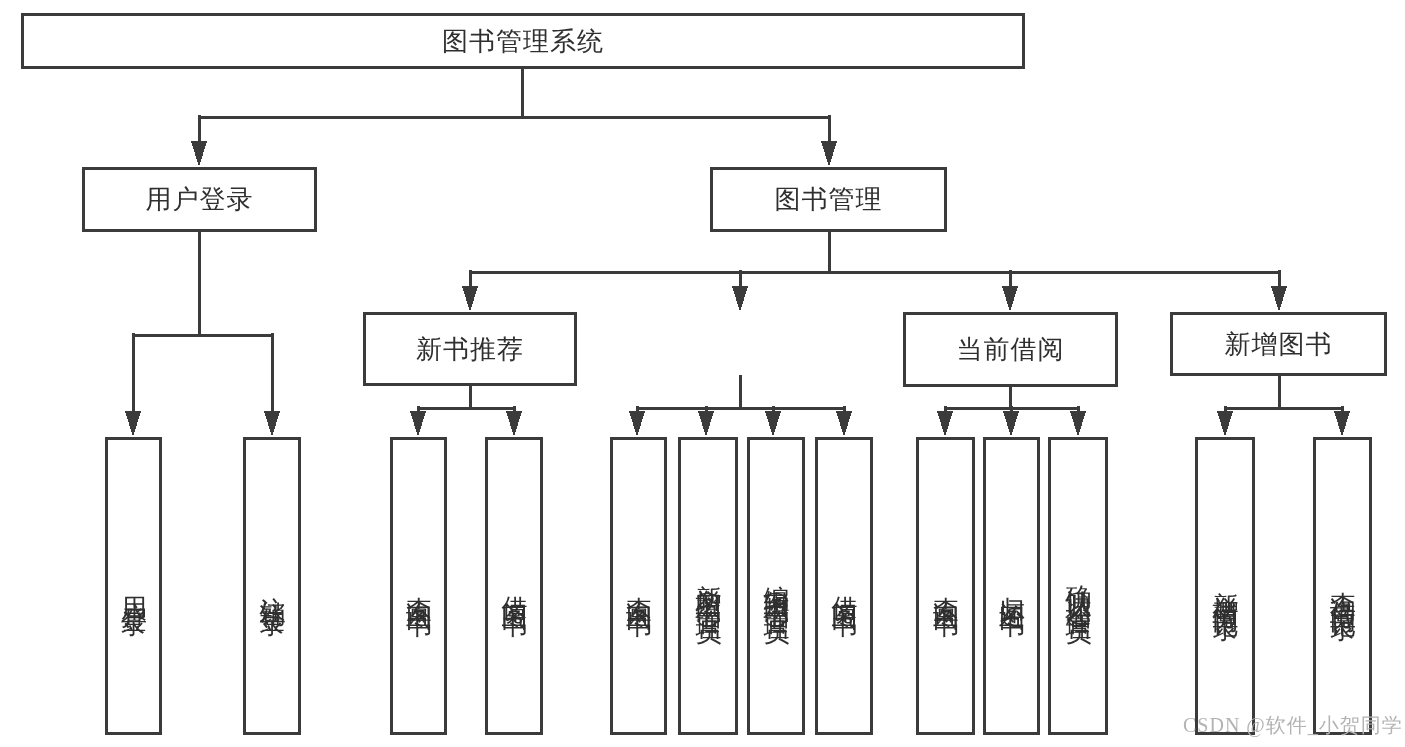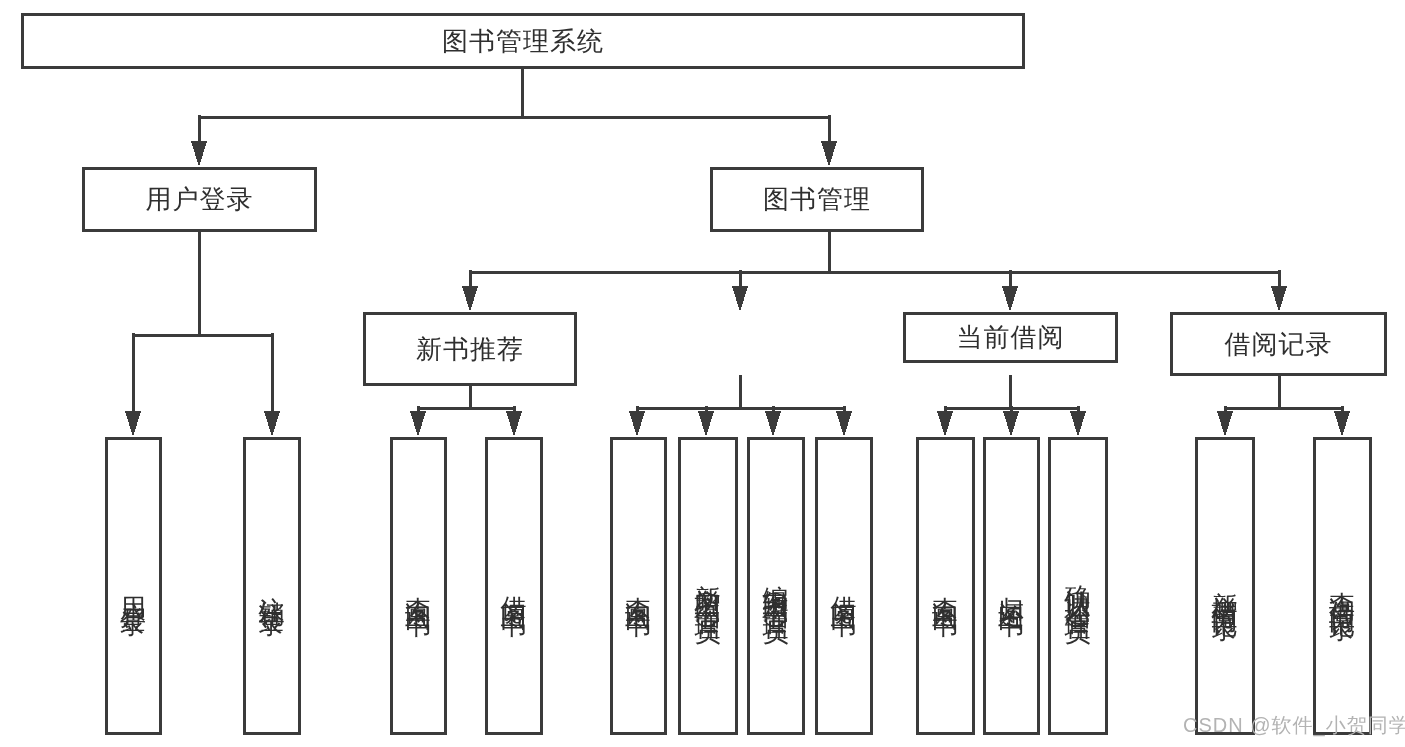--- a/index.html
+++ b/index.html
@@ -7,21 +7,21 @@
     --text: #2f2f2f;
     --wm: #b3b3b3;
     --bg: #ffffff;
   }
   html, body { margin: 0; padding: 0; background: var(--bg); }
   .stage {
     position: relative;
     width: 1405px;
     height: 747px;
     background: var(--bg);
-    font-family: Liberation Sans, sans-serif;
+    font-family: Liberation Serif, serif;
     color: var(--text);
     overflow: hidden;
   }
   .connector-layer {
     position: absolute;
     left: 0; top: 0;
     width: 1405px; height: 747px;
   }
   .connector-layer path {
     stroke: var(--line);
@@ -116,32 +116,32 @@
     </g>
   </svg>
 
   <div class="node" style="left:21px; top:13px; width:1004px; height:56px">
     <span>图书管理系统</span>
   </div>
 
   <div class="node" style="left:82px; top:167px; width:235px; height:65px">
     <span>用户登录</span>
   </div>
-  <div class="node" style="left:710px; top:167px; width:214px; height:65px">
+  <div class="node" style="left:710px; top:167px; width:237px; height:65px">
     <span>图书管理</span>
   </div>
 
   <div class="node" style="left:363px; top:312px; width:214px; height:74px">
     <span>新书推荐</span>
   </div>
-  <div class="node" style="left:903px; top:312px; width:215px; height:51px">
+  <div class="node" style="left:903px; top:312px; width:215px; height:75px">
     <span>当前借阅</span>
   </div>
   <div class="node" style="left:1170px; top:312px; width:217px; height:64px">
-    <span>借阅记录</span>
+    <span>新增图书</span>
   </div>
 
   <div class="node leaf" style="left:105px; top:437px; width:57px; height:298px">
     <span class="vtext">用户登录</span>
   </div>
   <div class="node leaf" style="left:243px; top:437px; width:58px; height:298px">
     <span class="vtext">注销登录</span>
   </div>
 
   <div class="node leaf" style="left:390px; top:437px; width:57px; height:298px">

